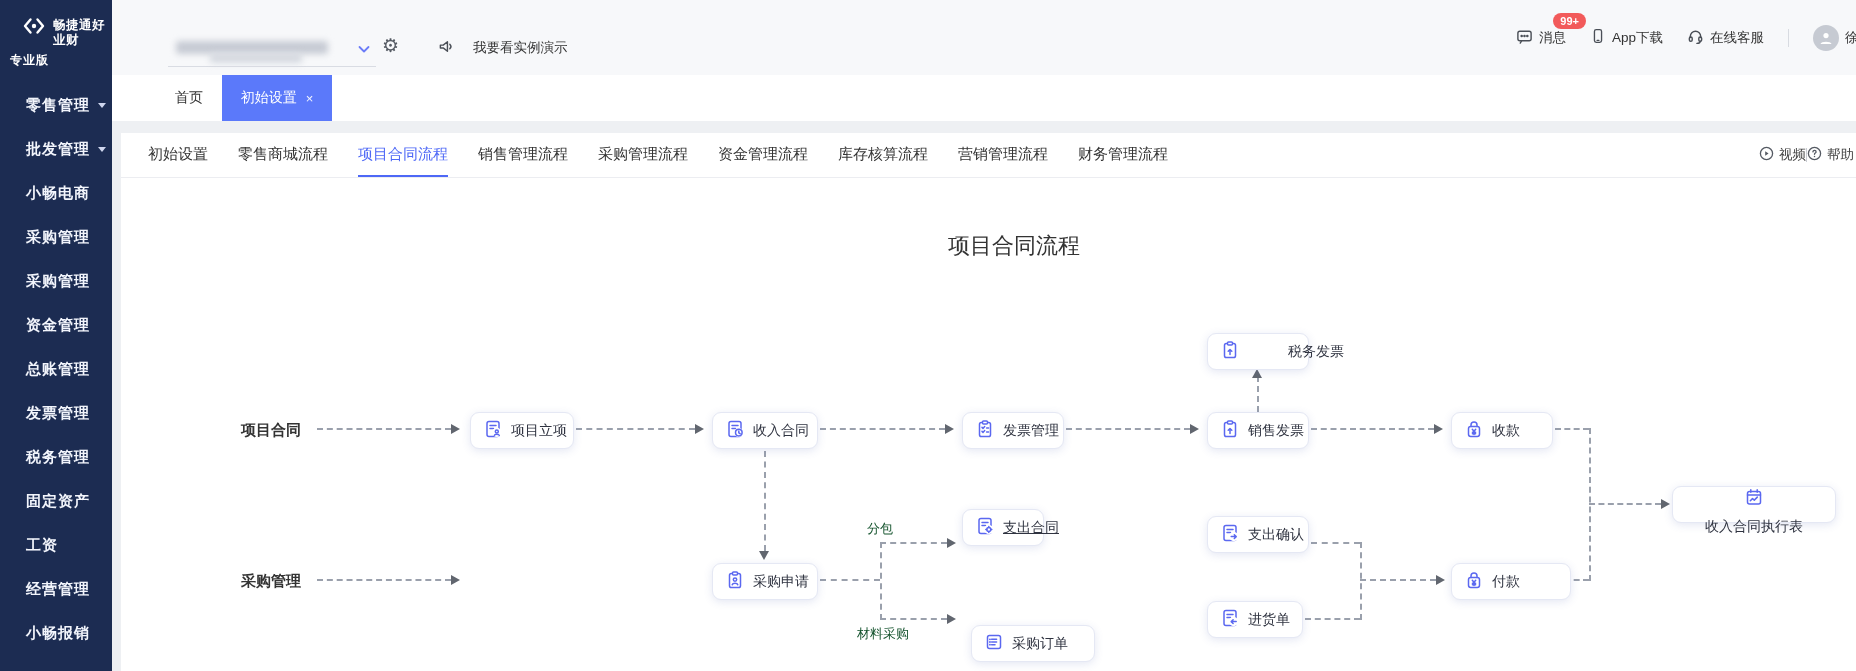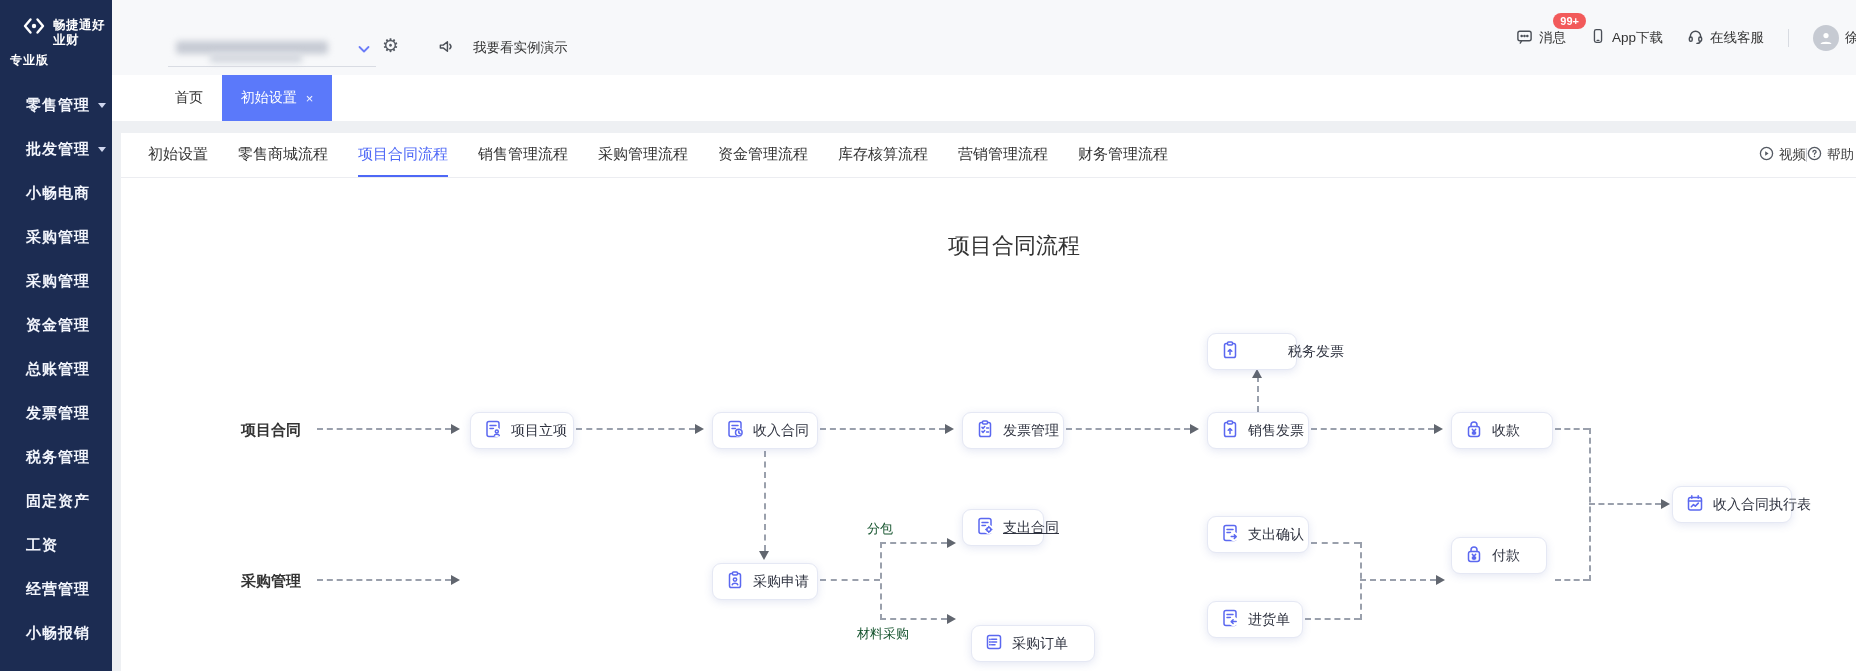--- a/index.html
+++ b/index.html
@@ -298,21 +298,21 @@
     <span>发票管理</span>
   </div>
   <div class="node" style="left:1086px;top:279px;width:102px;">
     <span><svg width="20" height="20" viewBox="0 0 20 20" fill="none" stroke="#5b68f0" stroke-width="1.5" stroke-linecap="round" stroke-linejoin="round">
           <rect x="4.5" y="3.5" width="11" height="14" rx="1.8"></rect>
           <rect x="7.5" y="2" width="5" height="3" rx="1" fill="#fff"></rect>
           <path d="M10 14.5V9.5M8.2 11.3L10 9.5l1.8 1.8"></path>
         </svg></span>
     <span>销售发票</span>
   </div>
-  <div class="node" style="left:1086px;top:200px;width:90px;gap:48px;">
+  <div class="node" style="left:1086px;top:200px;width:102px;gap:48px;">
     <span><svg width="20" height="20" viewBox="0 0 20 20" fill="none" stroke="#5b68f0" stroke-width="1.5" stroke-linecap="round" stroke-linejoin="round">
           <rect x="4.5" y="3.5" width="11" height="14" rx="1.8"></rect>
           <rect x="7.5" y="2" width="5" height="3" rx="1" fill="#fff"></rect>
           <path d="M10 14.5V9.5M8.2 11.3L10 9.5l1.8 1.8"></path>
         </svg></span>
     <span>税务发票</span>
   </div>
   <div class="node" style="left:1330px;top:279px;width:102px;">
     <span><svg width="20" height="20" viewBox="0 0 20 20" fill="none" stroke="#5b68f0" stroke-width="1.5" stroke-linecap="round" stroke-linejoin="round">
           <path d="M7 7.5V6a3 3 0 016 0v1.5"></path>
@@ -359,29 +359,29 @@
   </div>
   <div class="node" style="left:1086px;top:468px;width:96px;">
     <span><svg width="20" height="20" viewBox="0 0 20 20" fill="none" stroke="#5b68f0" stroke-width="1.5" stroke-linecap="round" stroke-linejoin="round">
           <rect x="4" y="2.5" width="12" height="15" rx="2"></rect>
           <path d="M7 6.5h6M7 9.5h3.5"></path>
           <circle cx="13.6" cy="13.6" r="4.6" fill="#fff" stroke="none"></circle>
           <path d="M16.2 13.6h-5M13.1 11.7l-1.9 1.9 1.9 1.9"></path>
         </svg></span>
     <span>进货单</span>
   </div>
-  <div class="node" style="left:1330px;top:404px;width:96px;">
+  <div class="node" style="left:1330px;top:430px;width:120px;">
     <span><svg width="20" height="20" viewBox="0 0 20 20" fill="none" stroke="#5b68f0" stroke-width="1.5" stroke-linecap="round" stroke-linejoin="round">
           <path d="M7 7.5V6a3 3 0 016 0v1.5"></path>
           <rect x="4.5" y="7.5" width="11" height="10" rx="2.2"></rect>
           <path d="M8.3 10.3L10 12.3l1.7-2M10 12.3v3.2M8.4 13.3h3.2M8.4 14.8h3.2"></path>
         </svg></span>
     <span>付款</span>
   </div>
-  <div class="node" style="left:1551px;top:353px;width:120px;">
+  <div class="node" style="left:1551px;top:353px;width:164px;flex-direction:column;">
     <span><svg width="20" height="20" viewBox="0 0 20 20" fill="none" stroke="#5b68f0" stroke-width="1.5" stroke-linecap="round" stroke-linejoin="round">
           <rect x="3.5" y="4.5" width="13" height="12.5" rx="2"></rect>
           <path d="M6.8 2.8v2.4M13.2 2.8v2.4M3.5 8h13"></path>
           <path d="M6.3 13.8l2.2-2.2 1.8 1.5 3-3"></path>
         </svg></span>
     <span>收入合同执行表</span>
   </div>
 </div>
 
 </body></html>

